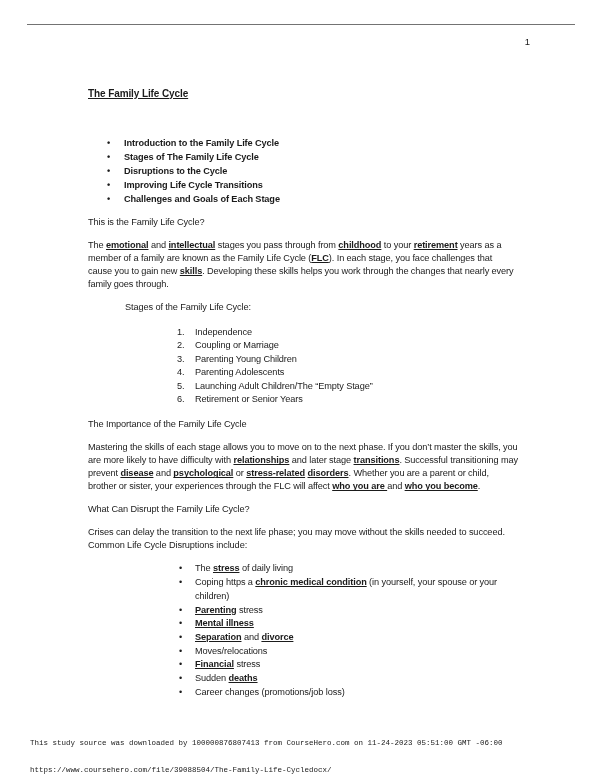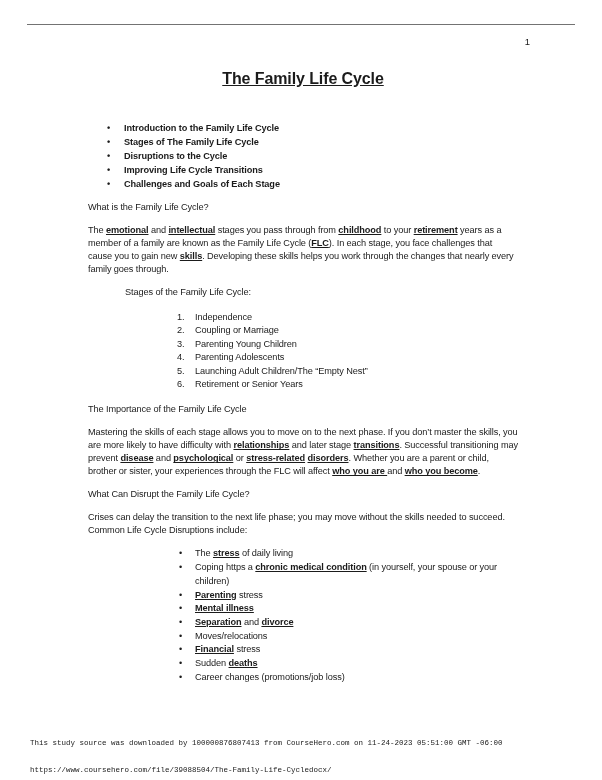--- a/index.html
+++ b/index.html
@@ -29,23 +29,22 @@
     right: 72px;
     font-size: 9.5px;
   }
   .content {
     position: absolute;
     top: 66px;
     left: 88px;
     width: 430px;
   }
   .title {
-    margin: 6px 0 36px 0;
-    text-align: center;
-    font-size: 16px;
+    margin: 21px 0 36px 0;
+    font-size: 10px;
     font-weight: bold;
     text-decoration: underline;
     line-height: 13px;
   }
   p { margin: 0 0 10px 0; }
   .heading { margin: 0 0 10px 0; }
   .para { margin: 0 0 10px 0; }
 
   ul.toc {
     list-style: none;
@@ -128,30 +127,30 @@
     <div class="title">The Family Life Cycle</div>
 
     <ul class="toc">
         <li>Introduction to the Family Life Cycle</li>
         <li>Stages of The Family Life Cycle</li>
         <li>Disruptions to the Cycle</li>
         <li>Improving Life Cycle Transitions</li>
         <li>Challenges and Goals of Each Stage</li>
       </ul>
 
-    <p class="heading">What is the Family Life Cycle?</p>
+    <p class="heading">This is the Family Life Cycle?</p>
     <p class="para"><span>The </span><span class="b u">emotional</span><span> and </span><span class="b u">intellectual</span><span> stages you pass through from </span><span class="b u">childhood</span><span> to your </span><span class="b u">retirement</span><span> years as a member of a family are known as the Family Life Cycle (</span><span class="b u">FLC</span><span>). In each stage, you face challenges that cause you to gain new </span><span class="b u">skills</span><span>. Developing these skills helps you work through the changes that nearly every family goes through.</span></p>
 
     <p class="stages-label">Stages of the Family Life Cycle:</p>
     <ol class="stages">
         <li>Independence</li>
         <li>Coupling or Marriage</li>
         <li>Parenting Young Children</li>
         <li>Parenting Adolescents</li>
-        <li>Launching Adult Children/The “Empty Nest”</li>
+        <li>Launching Adult Children/The “Empty Stage”</li>
         <li>Retirement or Senior Years</li>
       </ol>
 
     <p class="heading">The Importance of the Family Life Cycle</p>
     <p class="para"><span>Mastering the skills of each stage allows you to move on to the next phase. If you don’t master the skills, you are more likely to have difficulty with </span><span class="b u">relationships</span><span> and later stage </span><span class="b u">transitions</span><span>. Successful transitioning may prevent </span><span class="b u">disease</span><span> and </span><span class="b u">psychological</span><span> or </span><span class="b u">stress-related</span><span> </span><span class="b u">disorders</span><span>. Whether you are a parent or child, brother or sister, your experiences through the FLC will affect </span><span class="b u">who you are </span><span>and </span><span class="b u">who you become</span><span>.</span></p>
 
     <p class="heading">What Can Disrupt the Family Life Cycle?</p>
     <p class="para">Crises can delay the transition to the next life phase; you may move without the skills needed to succeed. Common Life Cycle Disruptions include:</p>
 
     <ul class="disruptions">

